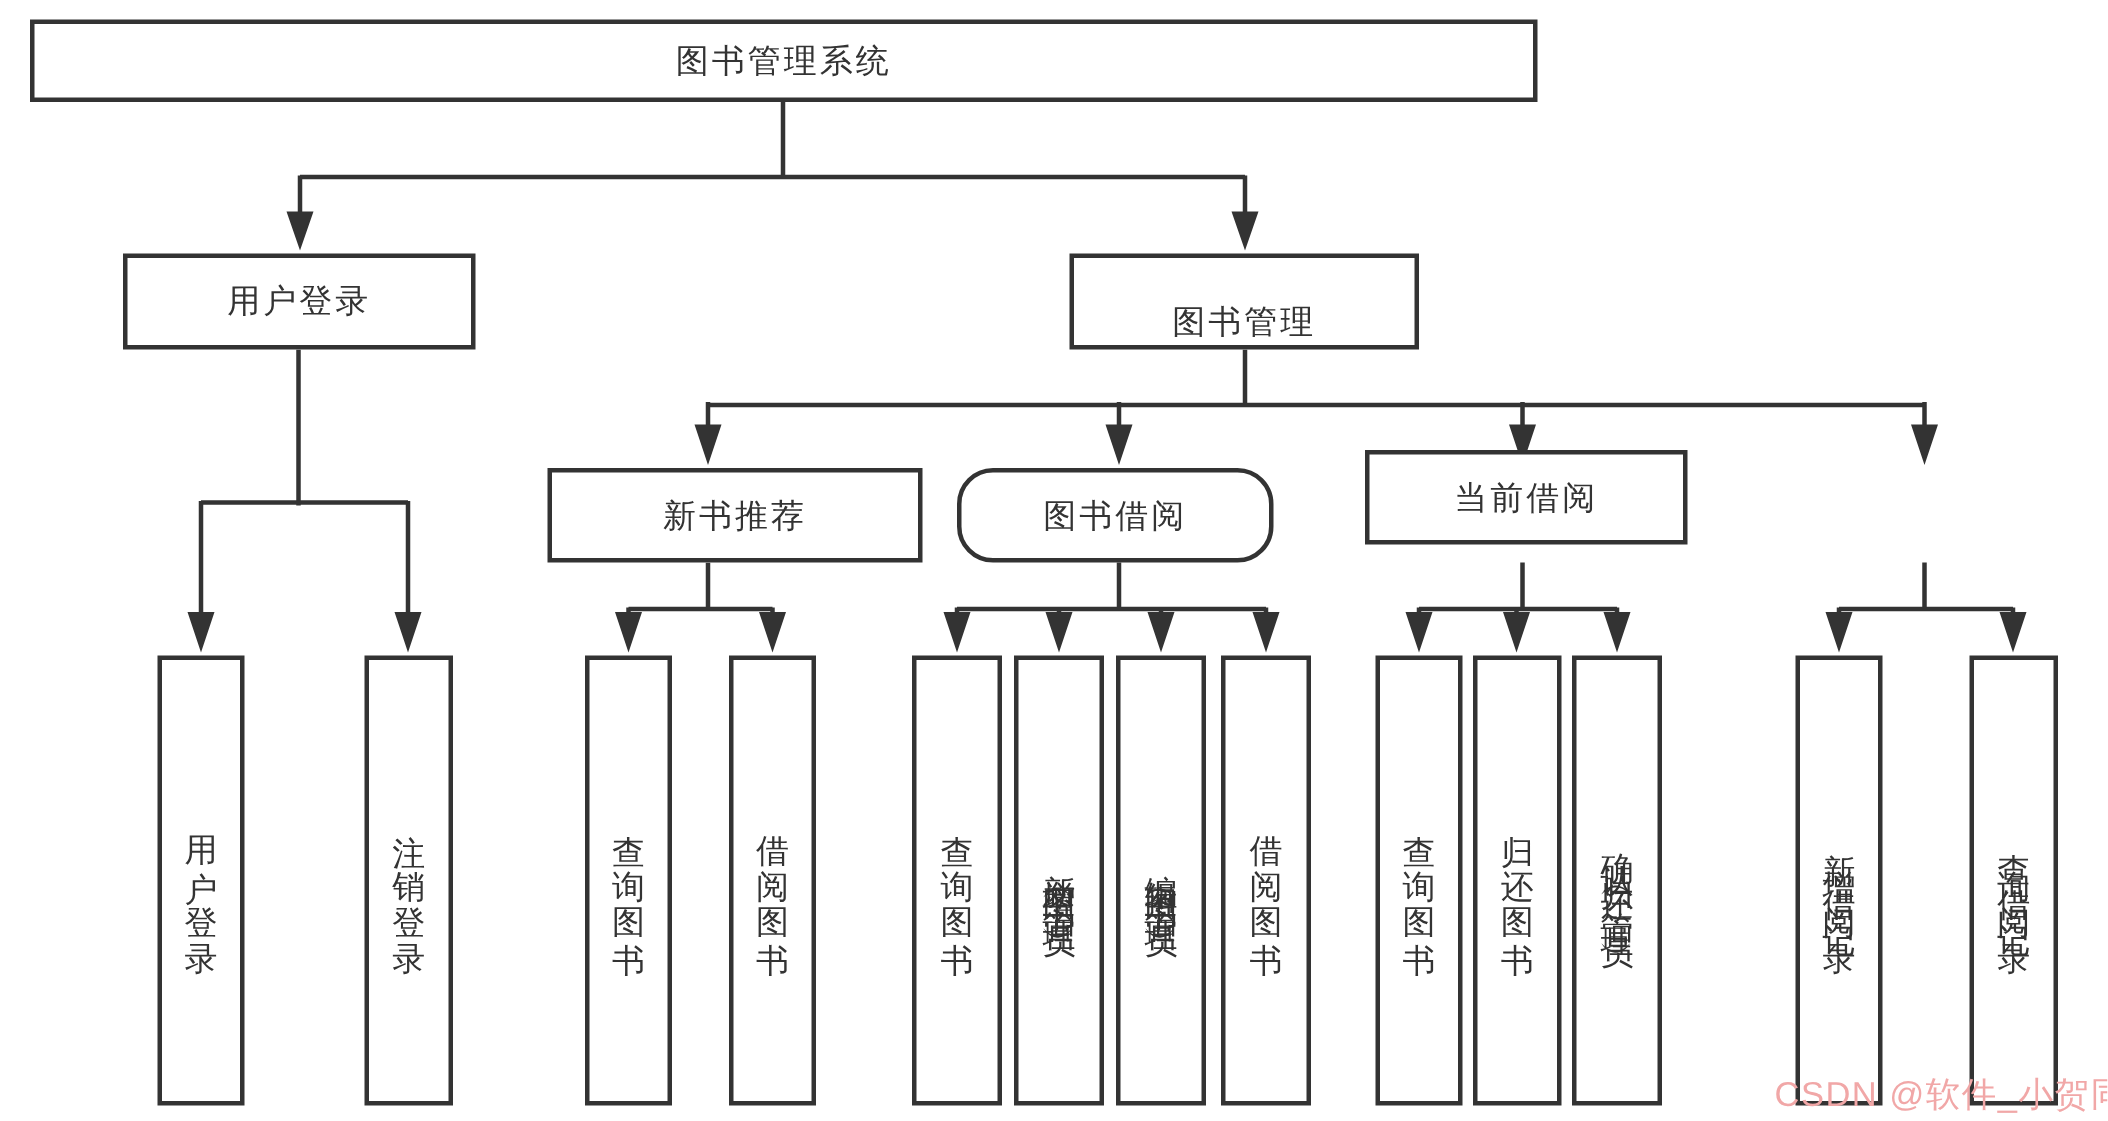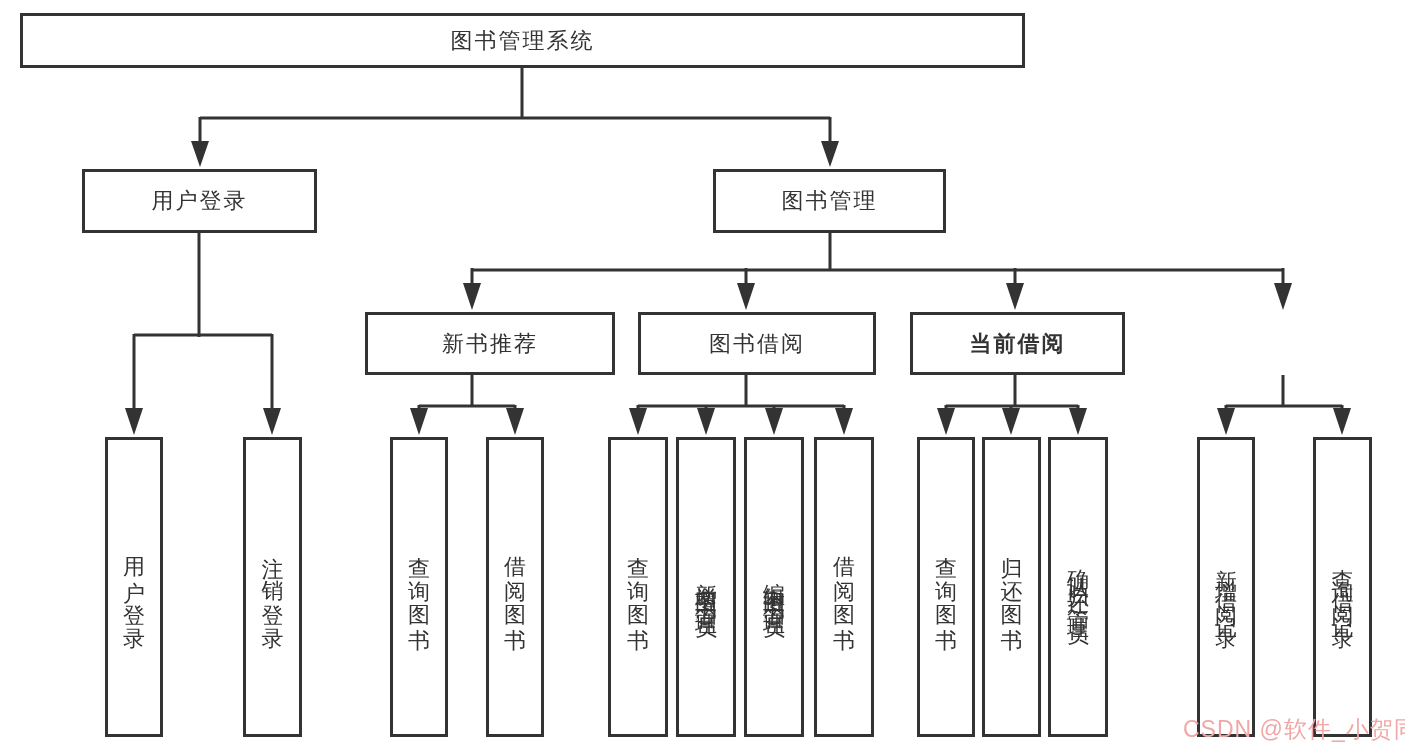--- a/index.html
+++ b/index.html
@@ -20,24 +20,24 @@
     writing-mode:vertical-rl;text-orientation:mixed;
     font-size:22px;line-height:1;white-space:nowrap;color:#333333;
   }
   .ls-4{letter-spacing:24px;}
   .ls-6{letter-spacing:12px;}
   .ls-8{letter-spacing:8px;}
   .ls-9{letter-spacing:5px;}
   
   .n-root{left:20px;top:13px;width:1005px;height:55px;}
   .n-userlogin{left:82px;top:169px;width:235px;height:64px;}
-  .n-bookmgmt{left:713px;top:169px;width:233px;height:64px;}
+  .n-bookmgmt{left:713px;top:169px;width:233px;height:64px;align-items:flex-end;}
   .n-newrec{left:365px;top:312px;width:250px;height:63px;}
-  .n-borrow{left:638px;top:312px;width:238px;height:63px;}
-  .n-current{left:910px;top:312px;width:215px;height:63px;font-weight:bold;}
+  .n-borrow{left:638px;top:312px;width:211px;height:63px;border-radius:24px;}
+  .n-current{left:910px;top:300px;width:215px;height:63px;}
   .n-records{left:1177px;top:312px;width:211px;height:63px;}
   .lf-a1{left:105px;width:58px;}
   .lf-a2{left:243px;width:59px;}
   .lf-b1{left:390px;width:58px;}
   .lf-b2{left:486px;width:58px;}
   .lf-c1{left:608px;width:60px;}
   .lf-c2{left:676px;width:60px;}
   .lf-c3{left:744px;width:60px;}
   .lf-c4{left:814px;width:60px;}
   .lf-d1{left:917px;width:58px;}

